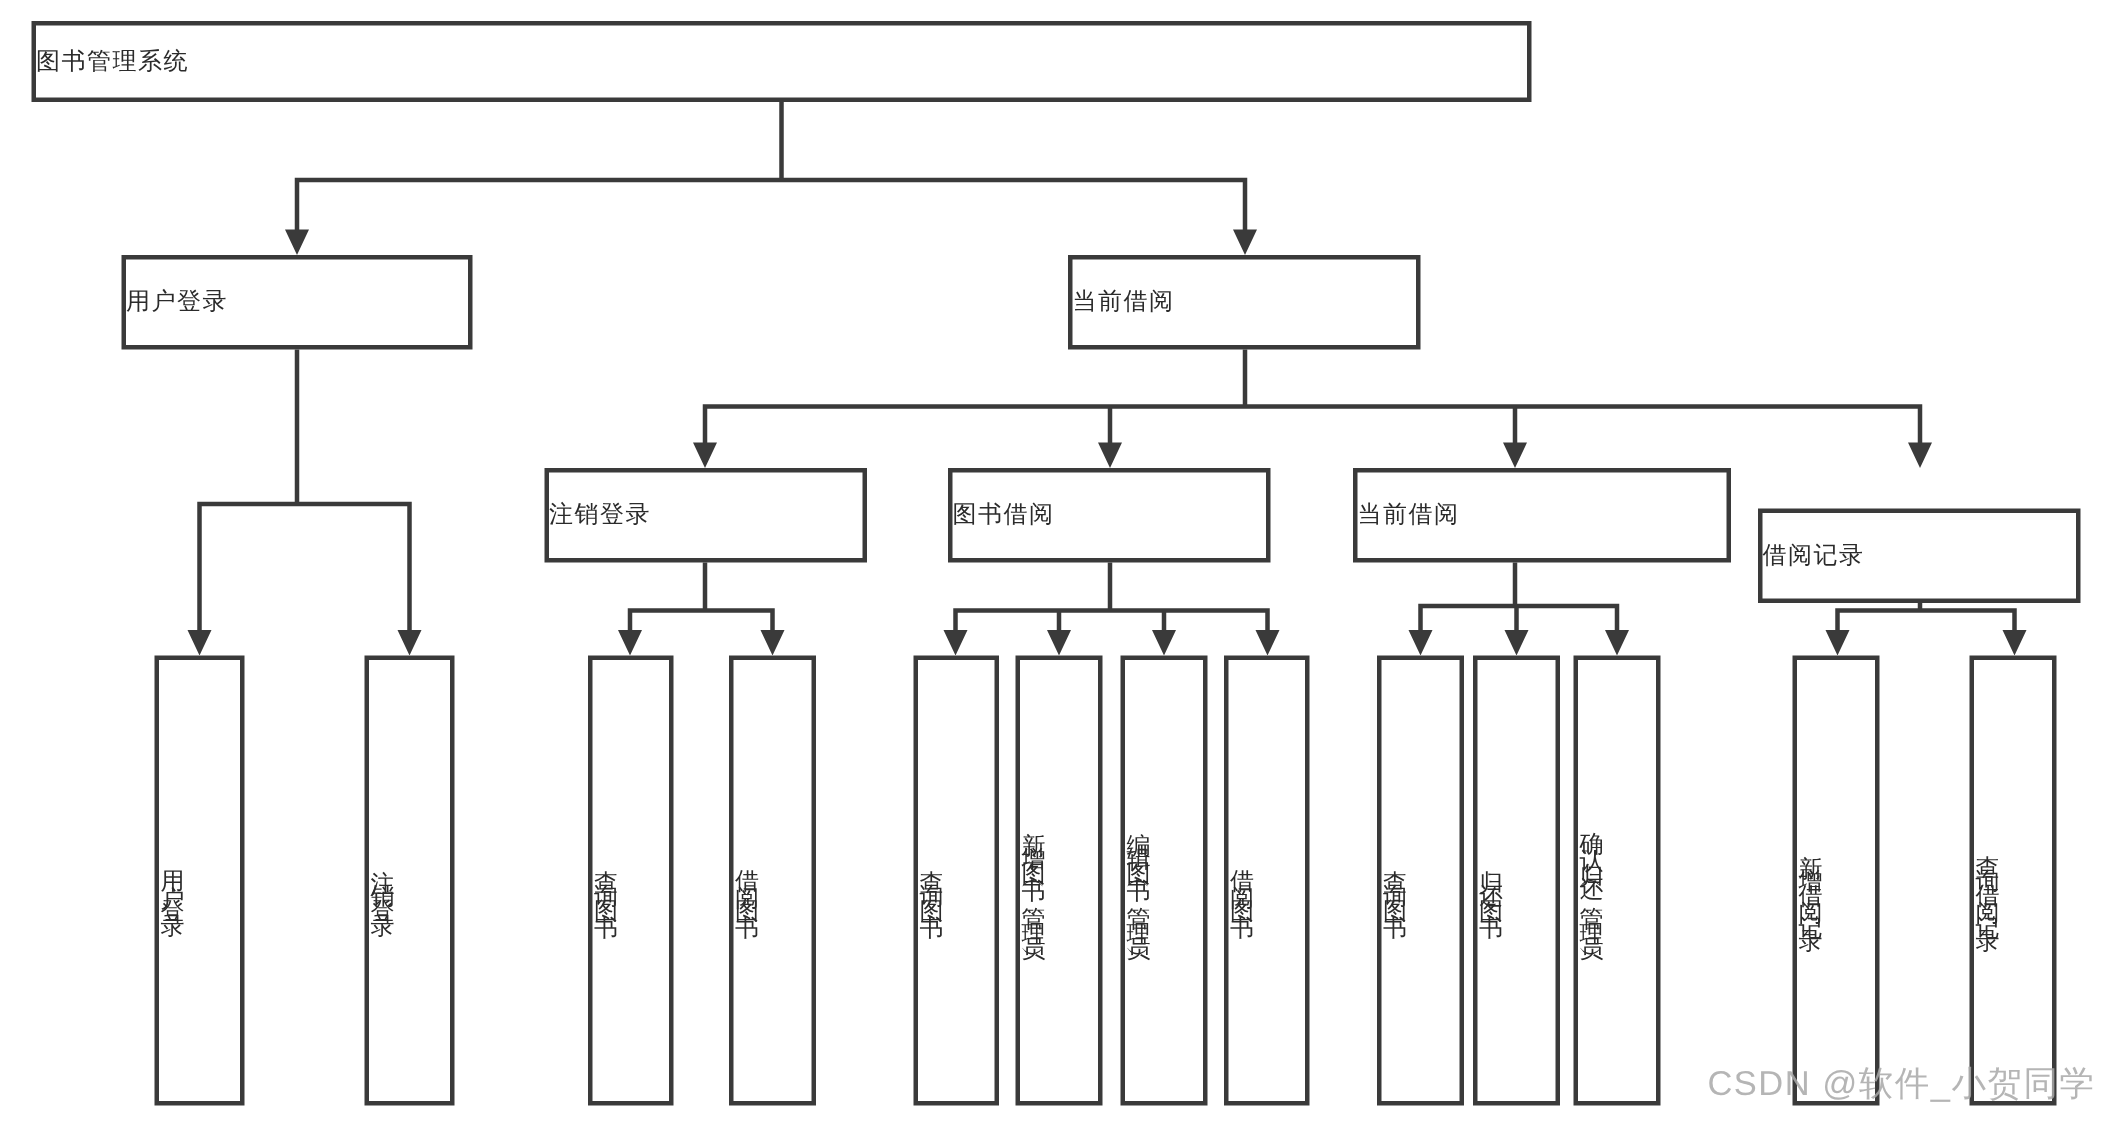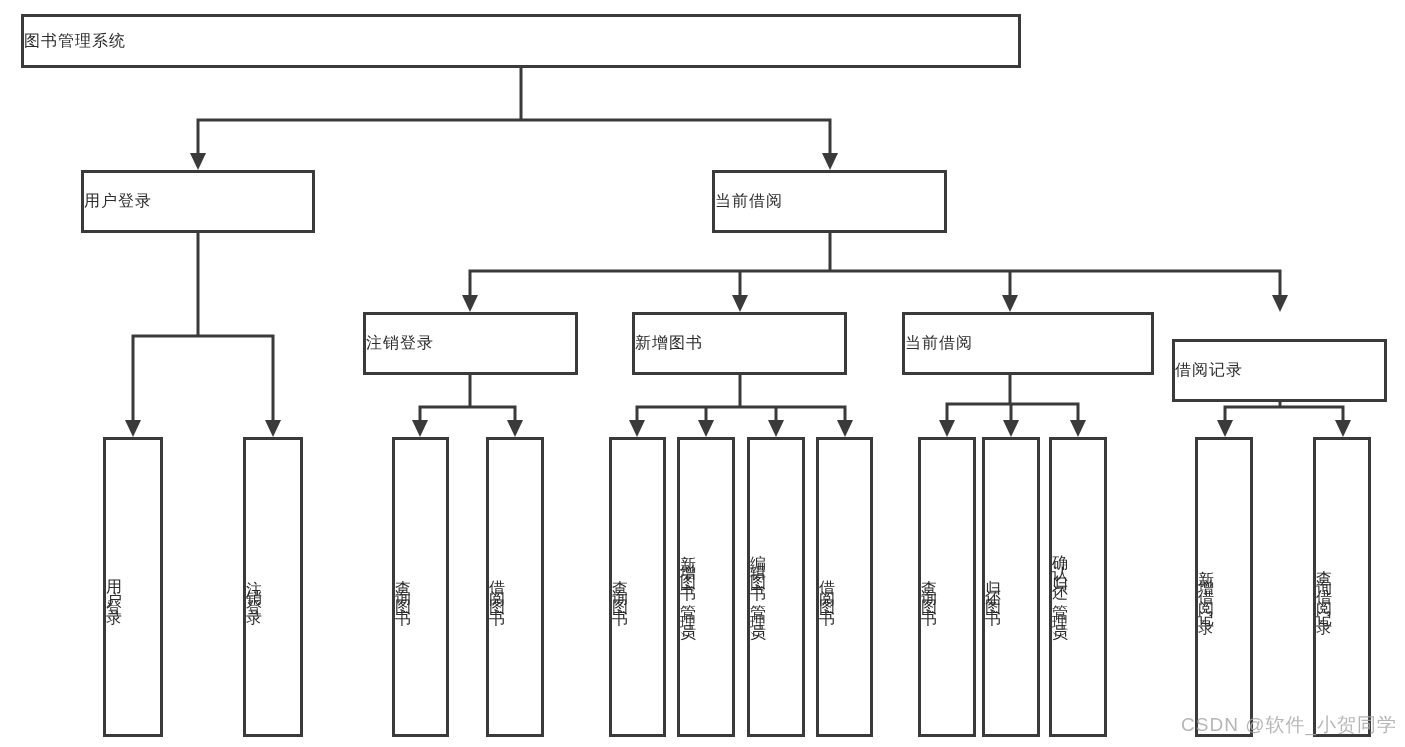--- a/index.html
+++ b/index.html
@@ -63,21 +63,21 @@
   .leaf-7  { left: 816px; width: 57px; }
   .leaf-8  { left: 918px; }
   .leaf-9  { left: 982px; }
   .leaf-10 { left: 1049px; }
   .leaf-11 { left: 1195px; }
   .leaf-12 { left: 1313px; }
   .watermark {
     position: absolute;
     right: 8px;
     bottom: 9px;
-    font-size: 19px;
+    font-size: 23px;
     letter-spacing: 1px;
     color: var(--watermark);
     opacity: 0.85;
     pointer-events: none;
   }
 </style>
 </head>
 <body>
 
 <div class="canvas">
@@ -109,21 +109,21 @@
     <span>用户登录</span>
   </div>
   <div class="node lv2-b">
     <span>当前借阅</span>
   </div>
 
   <div class="node lv3-a">
     <span>注销登录</span>
   </div>
   <div class="node lv3-b">
-    <span>新增图书</span>
+    <span>图书借阅</span>
   </div>
   <div class="node lv3-c">
     <span>当前借阅</span>
   </div>
   <div class="node lv3-d">
     <span>借阅记录</span>
   </div>
 
   <div class="node vbox leaf leaf-0">
     <span class="vtext">用户登录</span>

